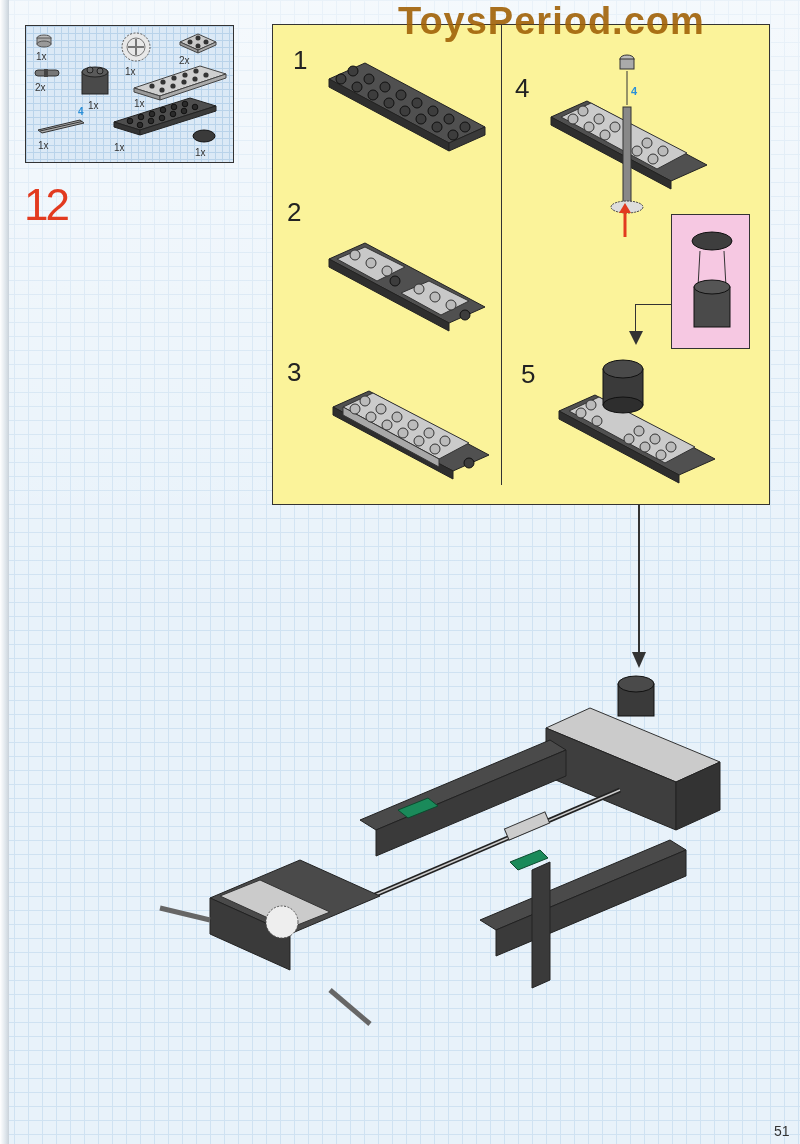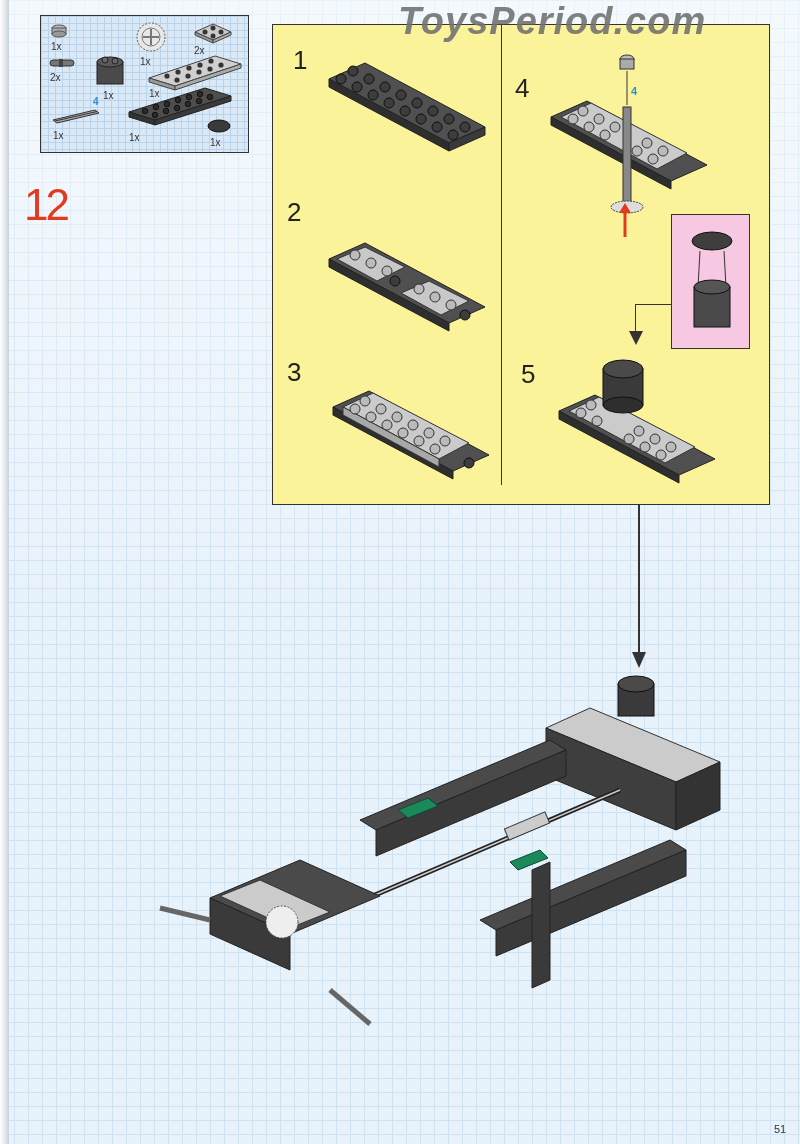--- a/index.html
+++ b/index.html
@@ -6,33 +6,33 @@
   body{width:800px;height:1144px;position:relative;overflow:hidden;
     background-color:#e8f2fa;
     background-image:
       linear-gradient(rgba(255,255,255,0.55),rgba(255,255,255,0.0) 55%),
       linear-gradient(#cfe2f2 1px, transparent 1px),
       linear-gradient(90deg,#cfe2f2 1px, transparent 1px);
     background-size:100% 100%,14px 14px,14px 14px;
     font-family:"Liberation Sans",sans-serif;}
   .spine{position:absolute;left:0;top:0;width:9px;height:1144px;
     background:linear-gradient(90deg,#ffffff,#dfe6ec 60%,#c9d2da);}
-  .parts-box{position:absolute;left:25px;top:15px;width:209px;height:138px;
+  .parts-box{position:absolute;left:25px;top:25px;width:209px;height:138px;
     border:1.5px solid #333;background-color:#dbe9f6;
     background-image:linear-gradient(#b9d3ea 1px,transparent 1px),linear-gradient(90deg,#b9d3ea 1px,transparent 1px);
-    background-size:7px 7px;box-sizing:border-box;margin-left:15px;}
+    background-size:7px 7px;box-sizing:border-box;}
   .qty{position:absolute;font-size:10px;color:#333;}
   .step-number{position:absolute;left:24px;top:180px;font-size:44px;font-weight:normal;color:#e23a1f;letter-spacing:-3px;}
   .panel{position:absolute;left:272px;top:24px;width:498px;height:481px;
     background:#fbf39a;border:1.5px solid #333;box-sizing:border-box;}
   .divider{position:absolute;left:228px;top:0;width:1px;height:460px;background:#333;}
   .substep-num{position:absolute;font-size:26px;color:#222;}
   .inset{position:absolute;left:398px;top:189px;width:79px;height:135px;background:#f6c8e2;border:1.5px solid #333;box-sizing:border-box;}
-  .watermark{position:absolute;left:398px;top:0px;font-size:38px;font-weight:bold;color:#737373;opacity:0.9;letter-spacing:1px;font-style:italic;}
-  .page-number{position:absolute;left:774px;top:1123px;font-size:11px;color:#333;}
+  .watermark{position:absolute;left:398px;top:0px;font-size:38px;font-weight:bold;color:#a16207;opacity:0.9;letter-spacing:1px;}
+  .page-number{position:absolute;left:774px;top:1123px;font-size:14px;color:#333;}
   .arrow-line{position:absolute;background:#333;}
   svg{position:absolute;overflow:visible;}
 </style>
 </head>
 <body>
 
 <div class="spine"></div>
 
 <div class="parts-box">
   <svg style="left:8px;top:8px" width="20" height="14">

